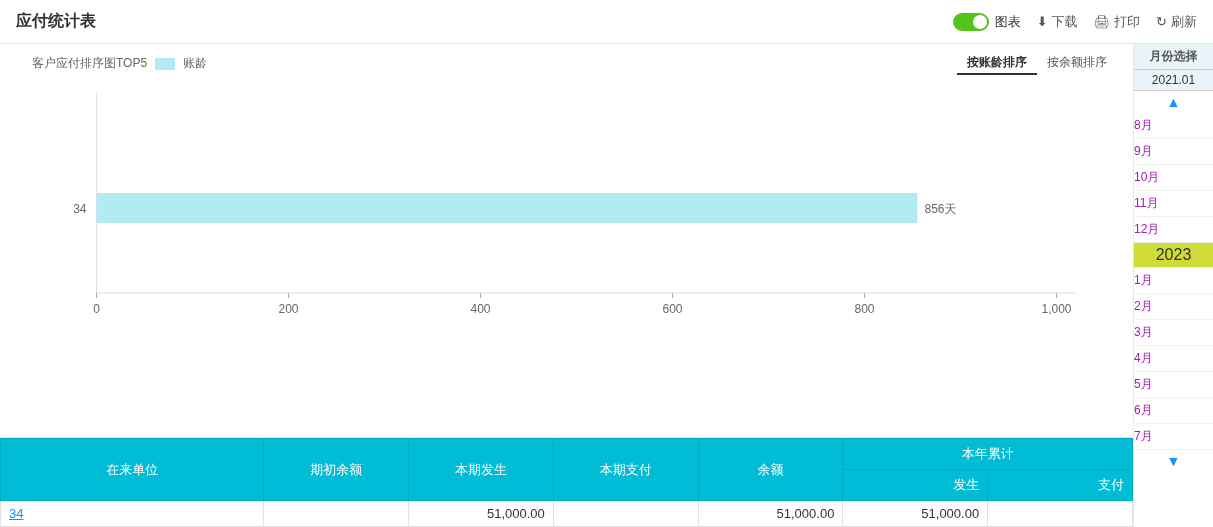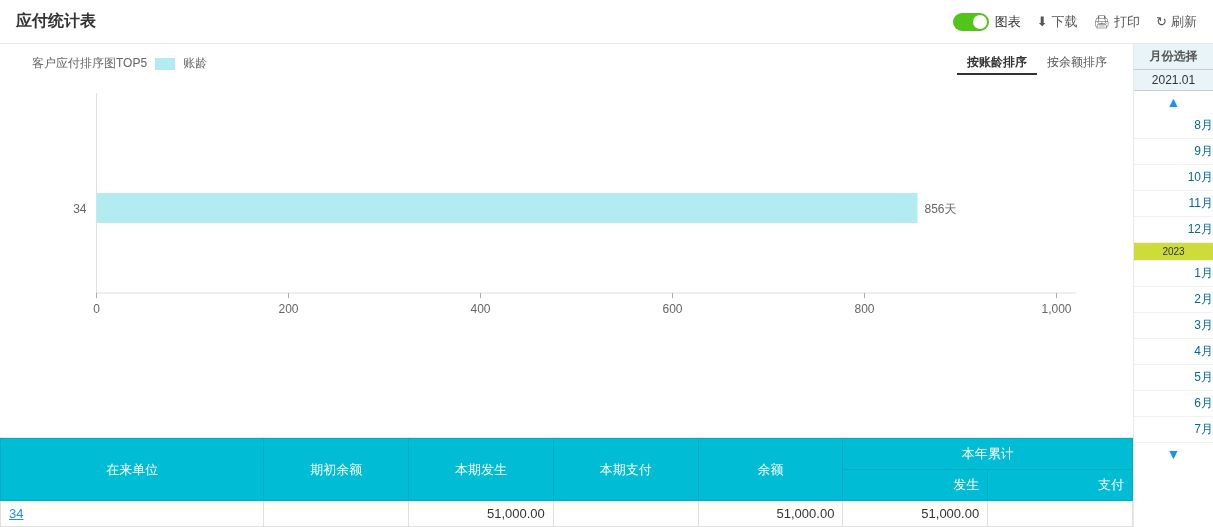--- a/index.html
+++ b/index.html
@@ -40,22 +40,22 @@
     .thead-row-1 th { background: #00bcd4; color: #fff; text-align: center; padding: 6px 8px; border: 1px solid #00acc1; font-weight: normal; }
     .thead-row-2 th { background: #00bcd4; color: #fff; text-align: right; padding: 6px 8px; border: 1px solid #00acc1; font-weight: normal; }
     tbody tr td { text-align: right; padding: 5px 8px; border: 1px solid #e0e0e0; font-size: 13px; }
     tbody tr td:first-child { text-align: left; color: #1890ff; text-decoration: underline; cursor: pointer; }
 
     
     .sidebar { width: 80px; background: #fff; border-left: 1px solid #e8e8e8; display: flex; flex-direction: column; overflow-y: auto; font-size: 12px; }
     .sidebar-header { background: #e8f4f8; text-align: center; padding: 4px 0; color: #555; font-size: 12px; border-bottom: 1px solid #ccc; font-weight: bold; }
     .sidebar-year-input { text-align: center; padding: 3px 0; background: #e8f4f8; color: #333; font-size: 12px; border-bottom: 1px solid #ccc; }
     .sidebar-nav-btn { text-align: center; padding: 3px 0; cursor: pointer; color: #1890ff; font-size: 14px; }
-    .sidebar-month { text-align: right; padding: 4px 0; cursor: pointer; color: #0369a1; font-size: 12px; border-bottom: 1px solid #f0f0f0; }
-    .sidebar-year-label { background: #cddc39; text-align: center; padding: 3px 4px; font-size: 10px; color: #333; border-bottom: 1px solid #f0f0f0; }
+    .sidebar-month { text-align: left; padding: 4px 0; cursor: pointer; color: #a21caf; font-size: 12px; border-bottom: 1px solid #f0f0f0; }
+    .sidebar-year-label { background: #cddc39; text-align: center; padding: 3px 4px; font-size: 16px; color: #333; border-bottom: 1px solid #f0f0f0; }
   </style>
 </head>
 <body>
 
 <div class="page-wrapper">
 
   <div class="header">
     <span class="header-title">应付统计表</span>
     <div class="header-actions">
       <div class="toggle-wrap">

